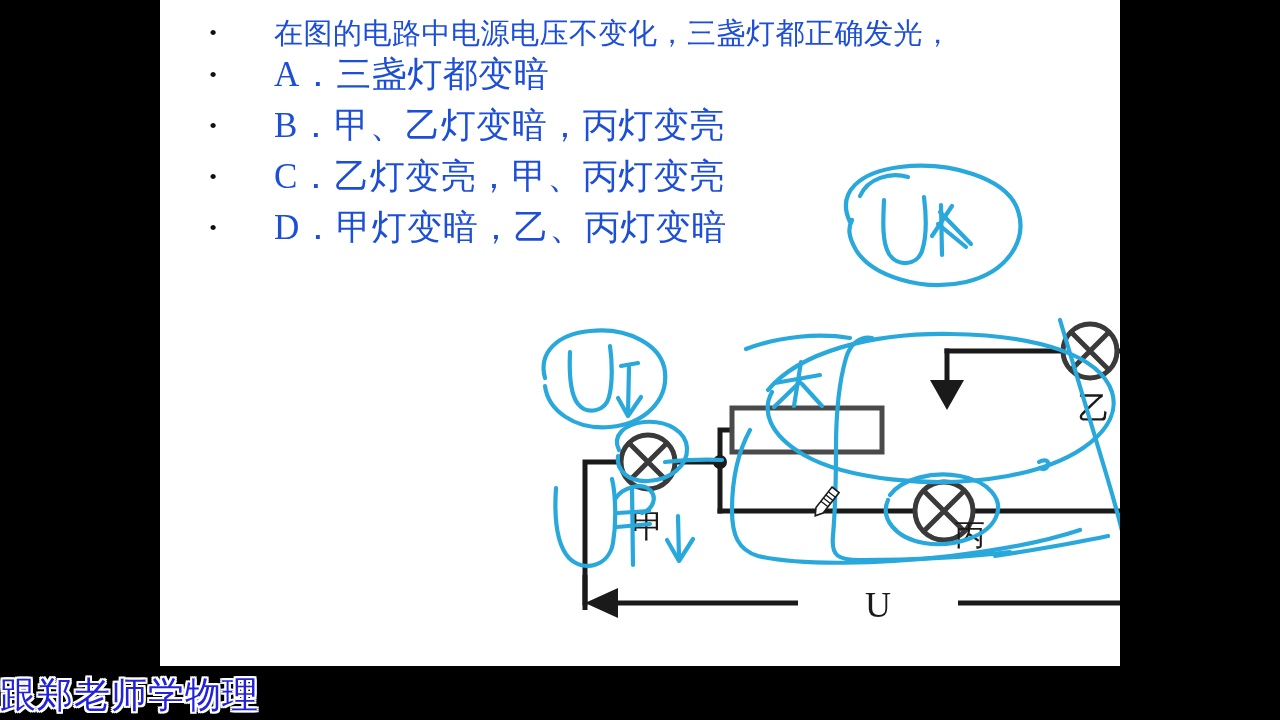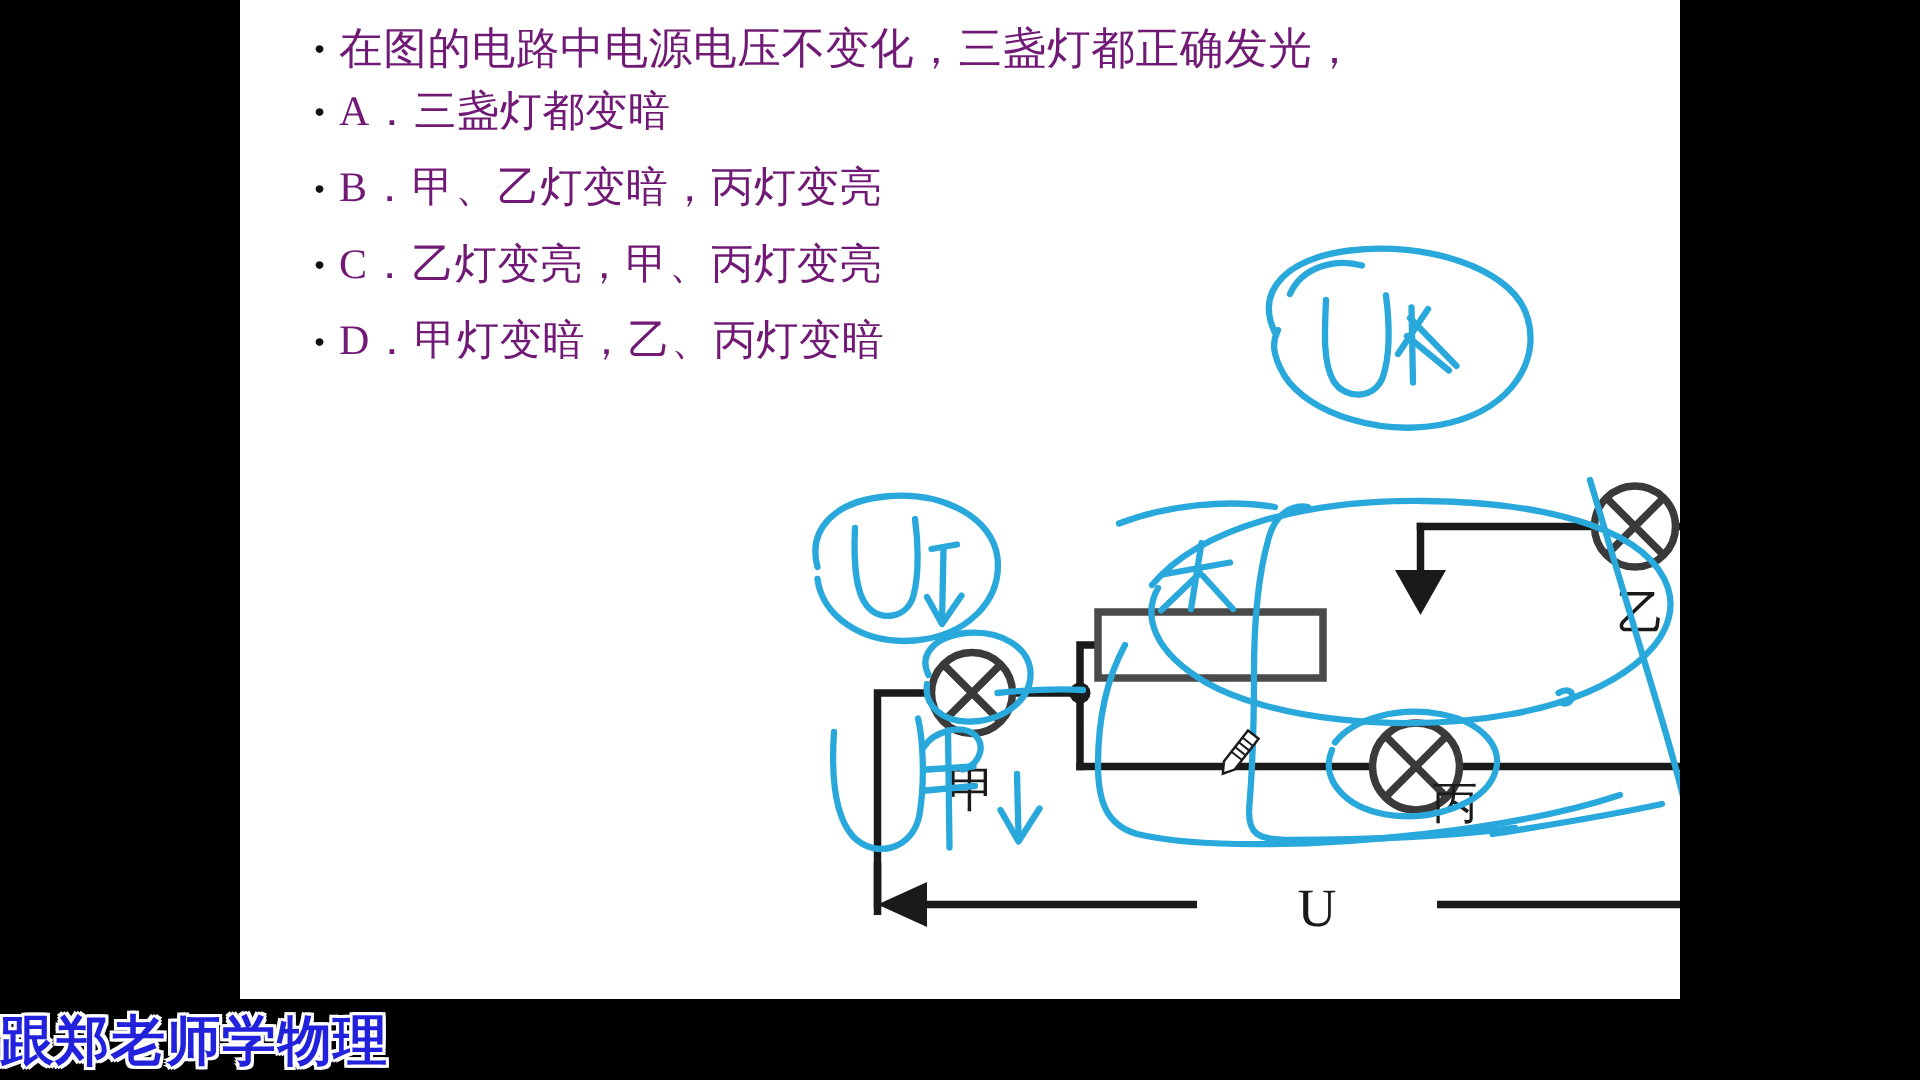--- a/index.html
+++ b/index.html
@@ -41,28 +41,29 @@
     flex: 0 0 26px;
     text-align: center;
     font-size: 22px;
     line-height: 38px;
     color: #111;
   }
   .bullet-text {
     flex: 1 1 auto;
     font-size: 29px;
     line-height: 38px;
-    color: #701a75;
+    color: #1d4ed8;
     letter-spacing: 0.5px;
     white-space: pre-wrap;
+    margin-left: 48px;
   }
   .opt-row { margin-bottom: 9px; }
   .opt-row .bullet-dot { line-height: 42px; }
   .opt-row .bullet-text {
-    font-size: 28px;
+    font-size: 35px;
     line-height: 42px;
   }
   .opt-letter { letter-spacing: 1px; }
 
   
   #figure {
     position: absolute;
     left: 0; top: 0;
     width: 960px; height: 666px;
   }
@@ -71,21 +72,21 @@
   
   #watermark {
     position: absolute;
     left: 0px; top: 672px;
     width: 300px; height: 46px;
     z-index: 40;
   }
   #watermark .wm-text {
     font-family: "DejaVu Sans", "Liberation Sans", sans-serif;
     font-size: 36px;
-    font-weight: 700;
+    font-weight: 400;
     color: #2222dd;
     letter-spacing: 1px;
     line-height: 46px;
     white-space: nowrap;
     text-shadow:
        2px 0 0 #ffffff, -2px 0 0 #ffffff,
        0 2px 0 #ffffff, 0 -2px 0 #ffffff,
        2px 2px 0 #ffffff, -2px -2px 0 #ffffff,
        2px -2px 0 #ffffff, -2px 2px 0 #ffffff;
   }

